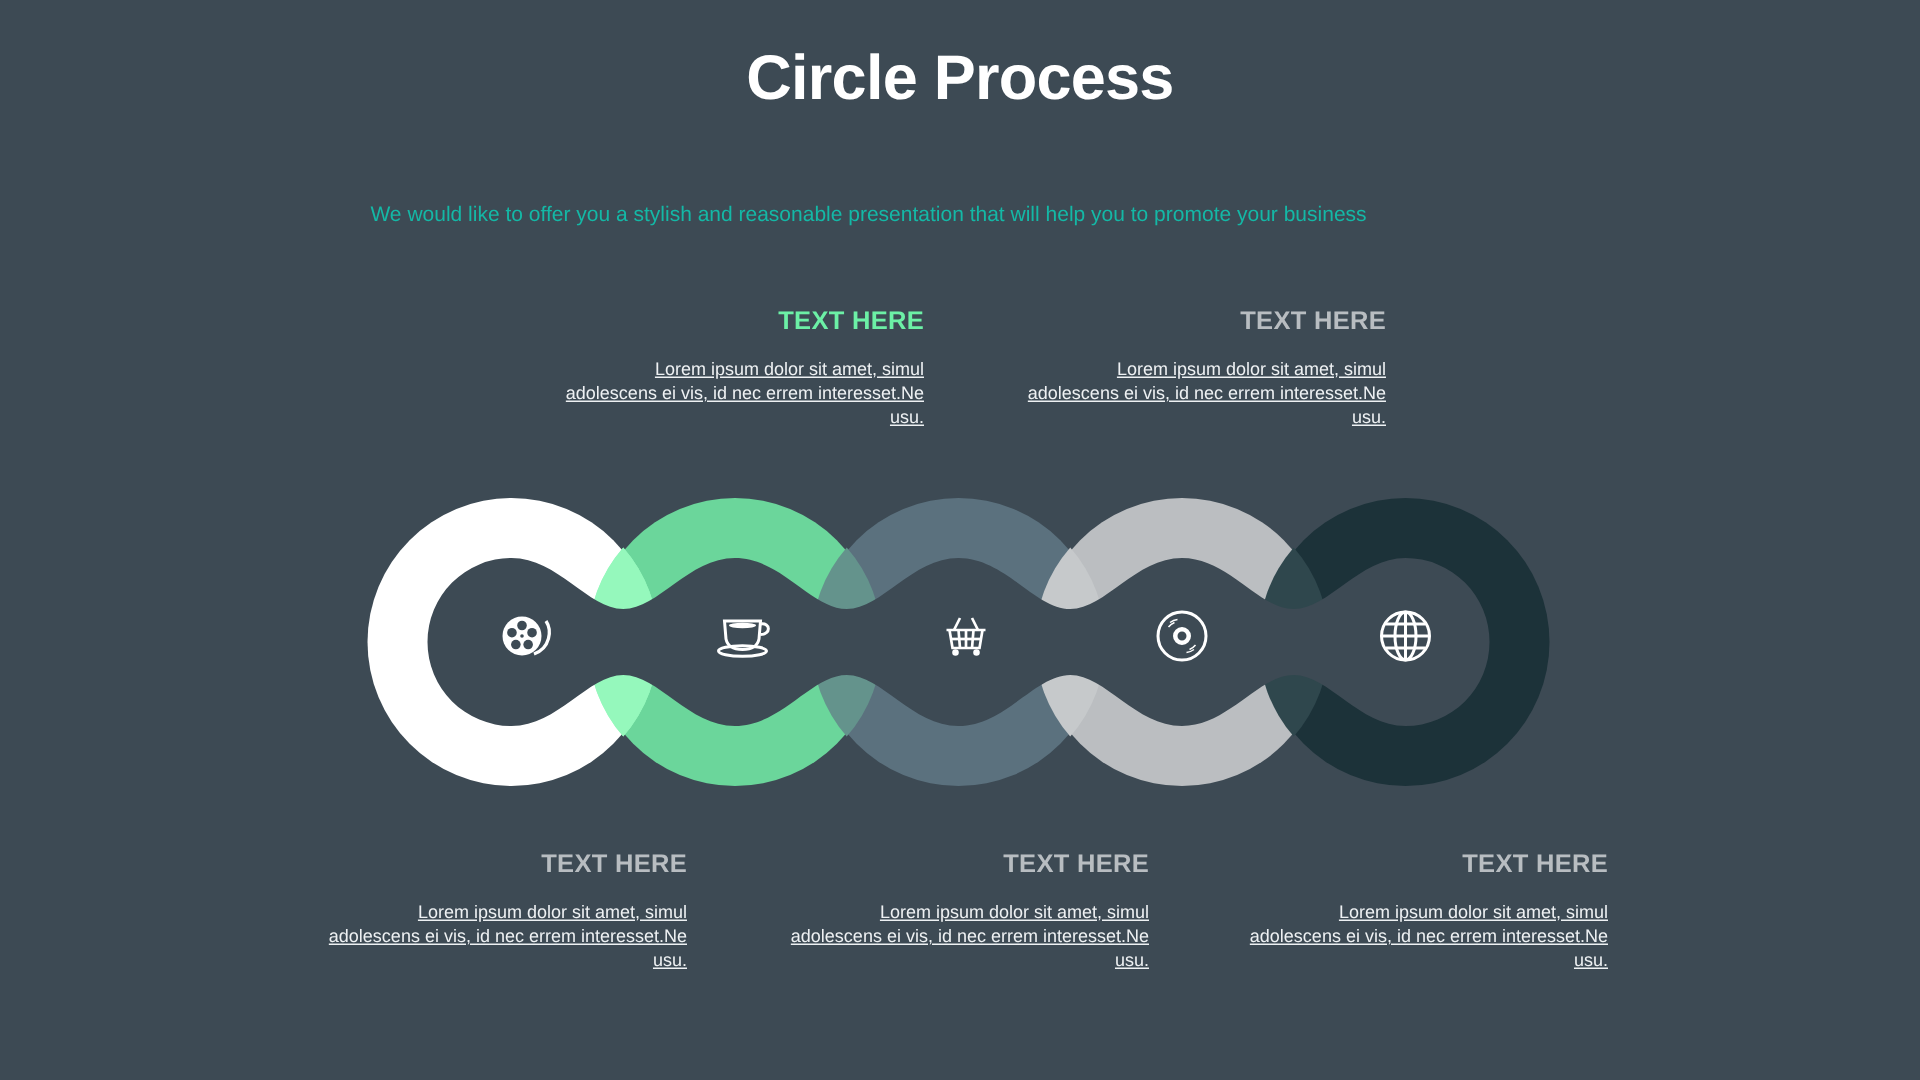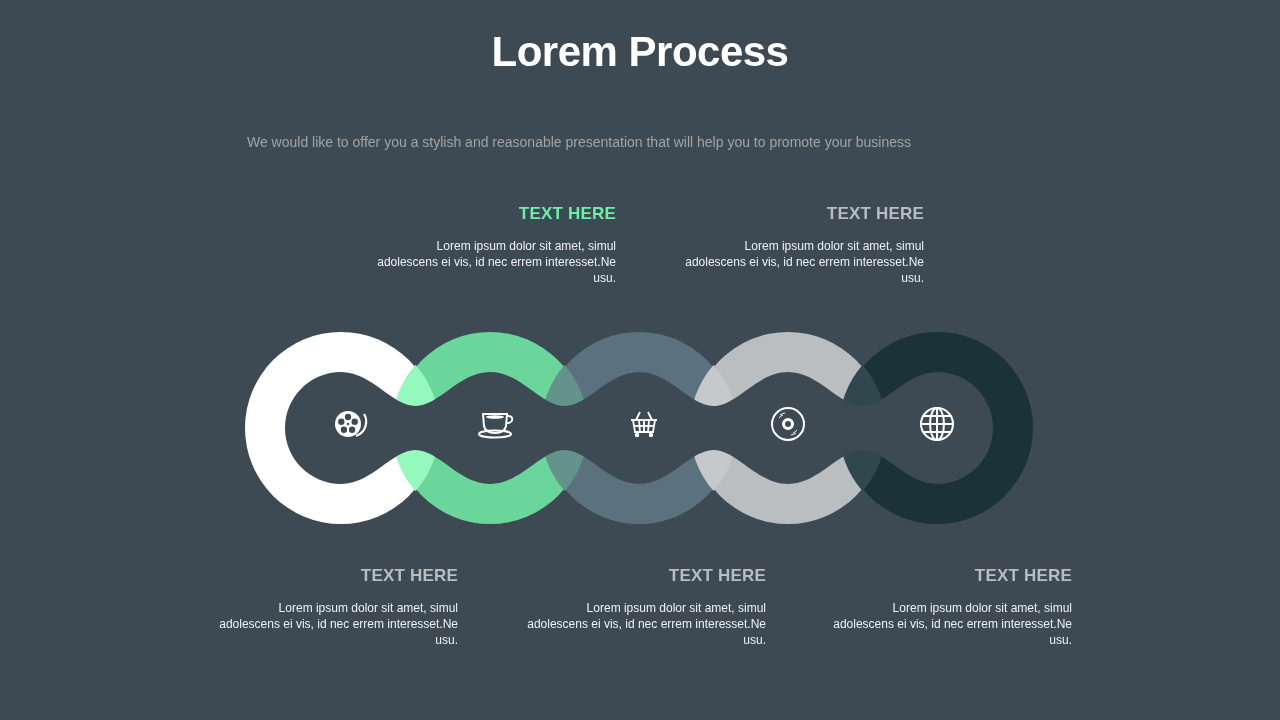--- a/index.html
+++ b/index.html
@@ -10,39 +10,39 @@
     position: relative;
     color: #ffffff;
   }
   .title {
     position: absolute; left: 0; top: 28px; width: 1280px;
     text-align: center; font-size: 42px; font-weight: bold; color: #ffffff;
     letter-spacing: -0.5px;
   }
   .subtitle {
     position: absolute; left: 0; top: 134px; width: 1158px;
-    text-align: center; font-size: 14px; color: #a3a3a3;
+    text-align: center; font-size: 14px; color: #14b8a6;
   }
   .block {
     position: absolute; width: 240px; text-align: right;
   }
   .block .head {
     font-size: 17px; font-weight: bold; color: #b8bdc1; margin-bottom: 14px;
     letter-spacing: 0.2px;
   }
   .block .head.accent { color: #6cf0a6; }
   .block .body {
-    font-size: 12px; line-height: 16px; color: #eef1f3;
+    font-size: 12px; line-height: 16px; color: #eef1f3; text-decoration: underline;
   }
   svg.diagram { position: absolute; left: 0; top: 0; }
 </style>
 </head>
 <body>
 
-<div class="title">Lorem Process</div>
+<div class="title">Circle Process</div>
 <div class="subtitle">We would like to offer you a stylish and reasonable presentation that will help you to promote your business</div>
 
 <svg class="diagram" width="1280" height="720" viewBox="0 0 1280 720">
   <defs>
 
     <clipPath id="clipAll">
         <rect x="0" y="0" width="1280" height="720"></rect>
       </clipPath>
   </defs>
 

